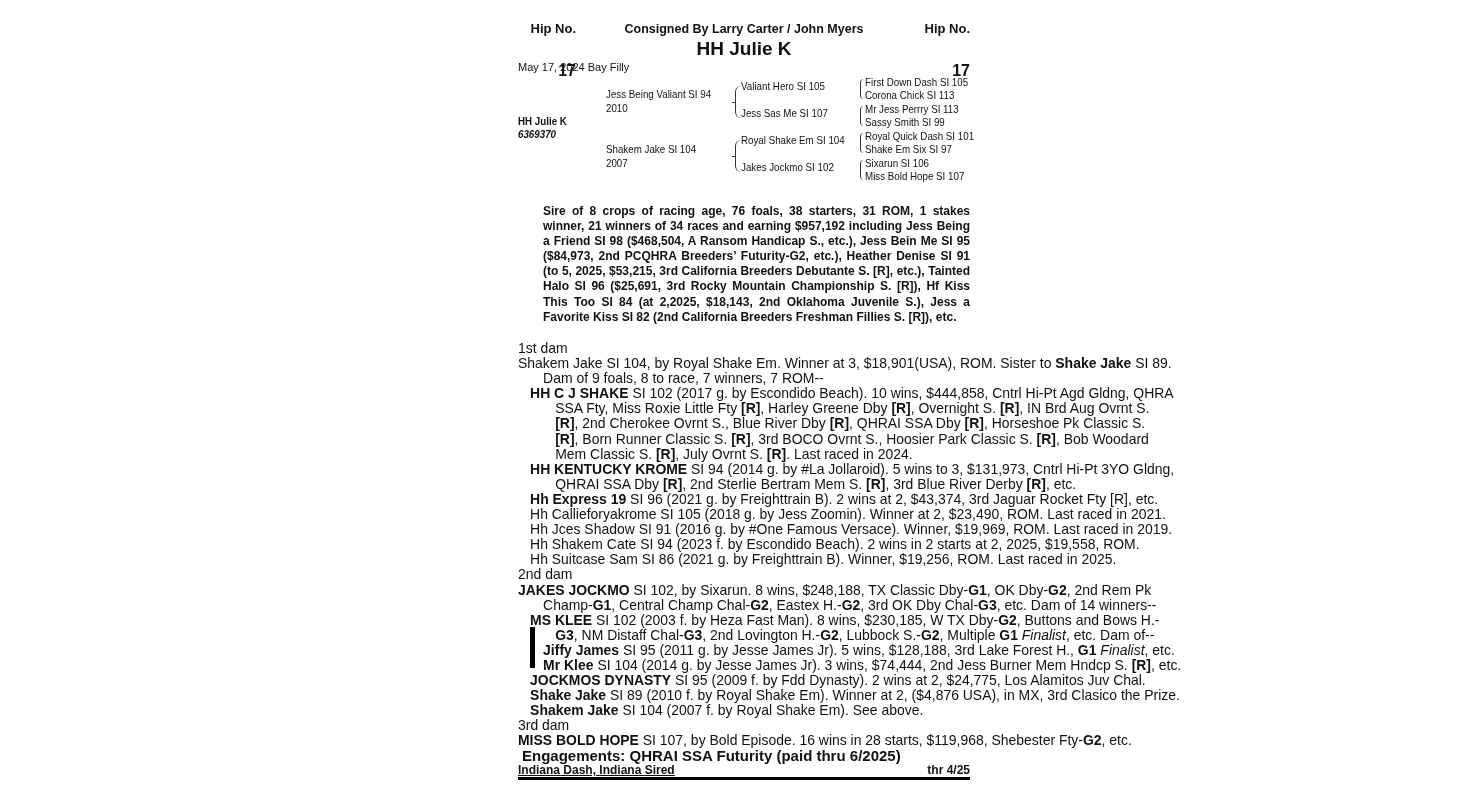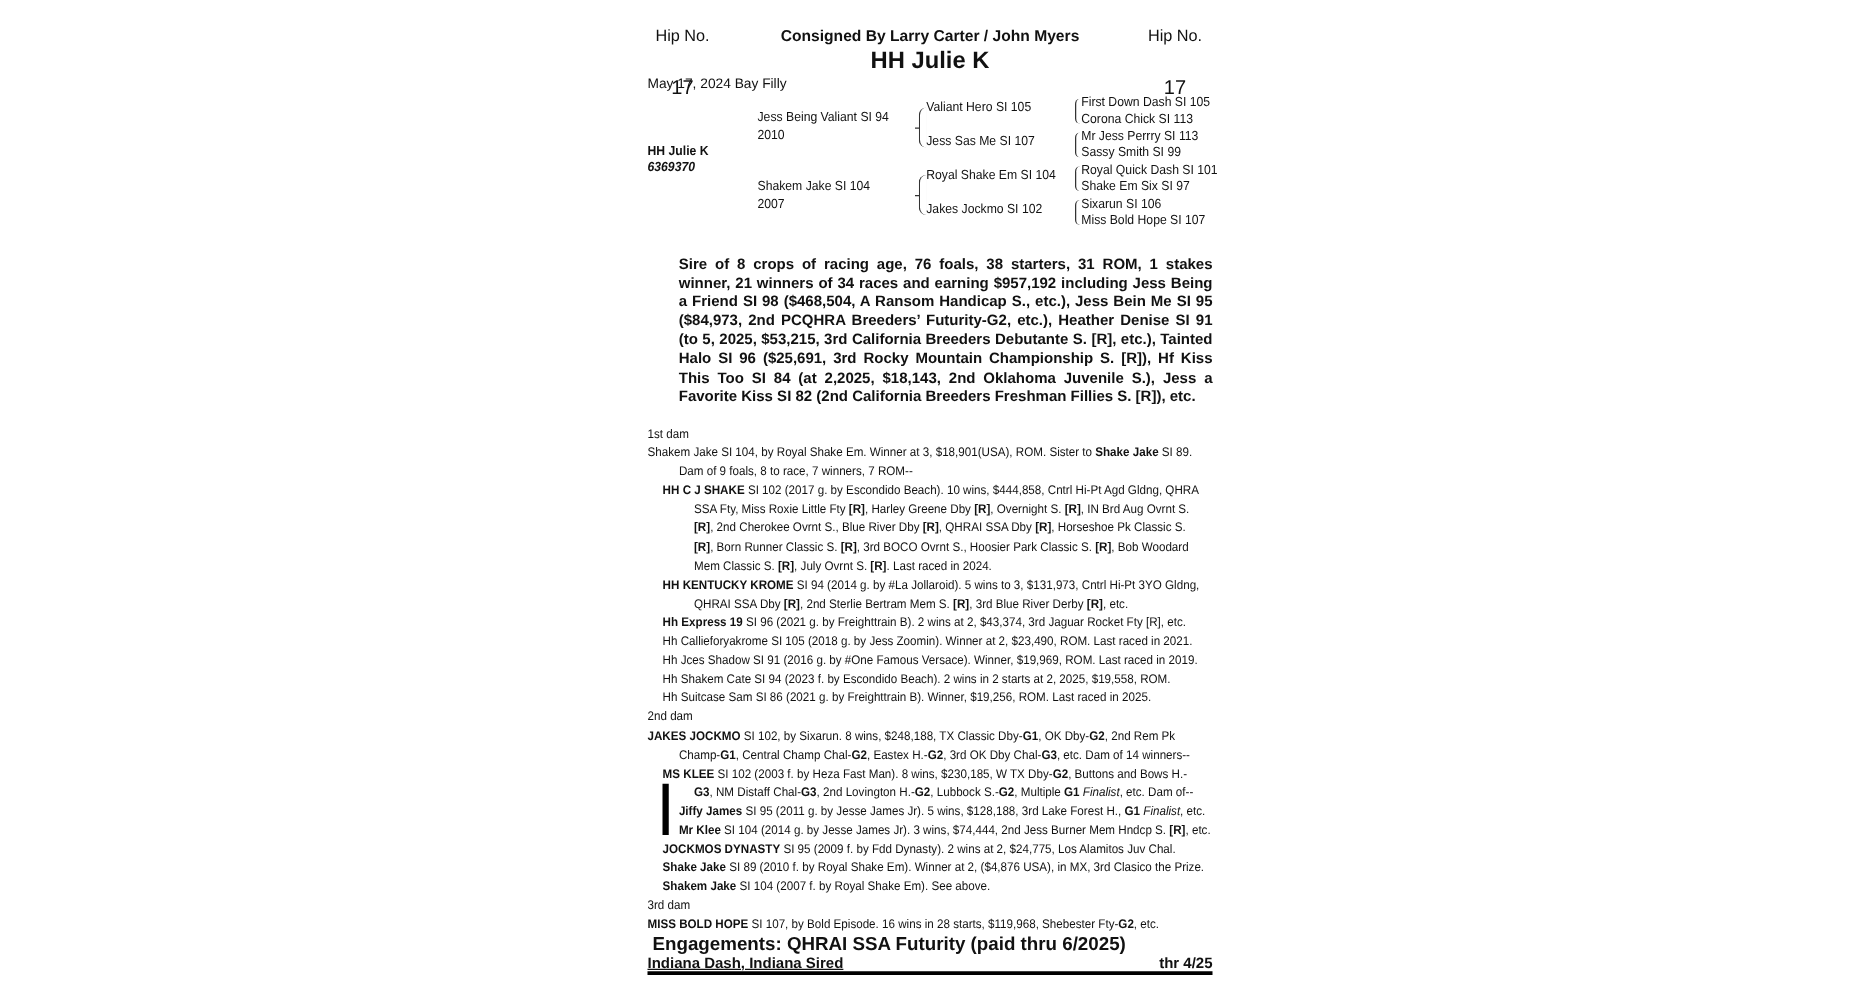--- a/index.html
+++ b/index.html
@@ -1,33 +1,33 @@
 <!DOCTYPE html>
 <html><head>
 <meta charset="utf-8">
 <style>
   html, body { margin:0; padding:0; background:#ffffff; }
   body { width:1480px; height:790px; position:relative; overflow:hidden; font-family:"Liberation Sans", sans-serif; color:#111; }
   .page { position:absolute; left:518px; top:0; width:452px; height:790px; }
   .abs { position:absolute; white-space:nowrap; }
-  .hip { text-align:center; font-weight:normal; font-size:13px; line-height:18px; width:60px; }
+  .hip { text-align:right; font-weight:bold; font-size:13px; line-height:18px; width:60px; }
   .hip .num { font-size:16px;margin-top:24px; }
   .consign { font-size:12.5px; left:0; width:452px; text-align:center; }
   .horse-name { font-size:19px; font-weight:bold; left:0; width:452px; text-align:center; }
   .foal-info { font-size:11px; left:0; width:452px; text-align:left; }
   .ped { font-size:10.5px; line-height:13px; transform:scaleX(0.93); transform-origin:left; }
   .ped-b { font-weight:bold; }
   .ped-i { font-weight:bold; font-style:italic; }
   .bigbrace { position:absolute; border-left:1px solid #333; border-radius:6px 0 0 6px; width:5px; }
   .bigbrace:before { content:""; position:absolute; left:-4px; top:50%; width:4px; height:1px; background:#333; }
   .smallbrace { position:absolute; border-left:1px solid #333; border-radius:4px 0 0 4px; width:3px; height:20px; }
   .sire-para { position:absolute; left:0; top:204px; width:452px; font-weight:bold; font-size:12px; line-height:15.1px; text-align:justify; }
   .sire-para .first { display:block; }
   .sire-para .rest { display:block; padding-left:25px; }
-  .prod { position:absolute; left:0; top:340px; width:460px; font-size:10px; line-height:15.1px; }
+  .prod { position:absolute; left:0; top:340px; width:460px; font-size:15px; line-height:15.1px; }
   .prod .row { white-space:nowrap; transform:scaleX(0.93); transform-origin:left; }
   .ind0 { padding-left:0; }
   .ind1 { padding-left:13px; }
   .ind2 { padding-left:27px; }
   .ind3 { padding-left:40px; }
   .b { font-weight:bold; }
   .msbar { position:absolute; left:12px; top:627px; width:5px; height:41px; background:#000; }
   .eng { position:absolute; left:4px; top:747px; font-size:15px; font-weight:bold; }
   .footer { position:absolute; left:0; top:763px; width:452px; font-size:12px; font-weight:bold; border-bottom:3px solid #000; height:14px; }
   .footer .l { position:absolute; left:0; top:0; text-decoration:underline; }

